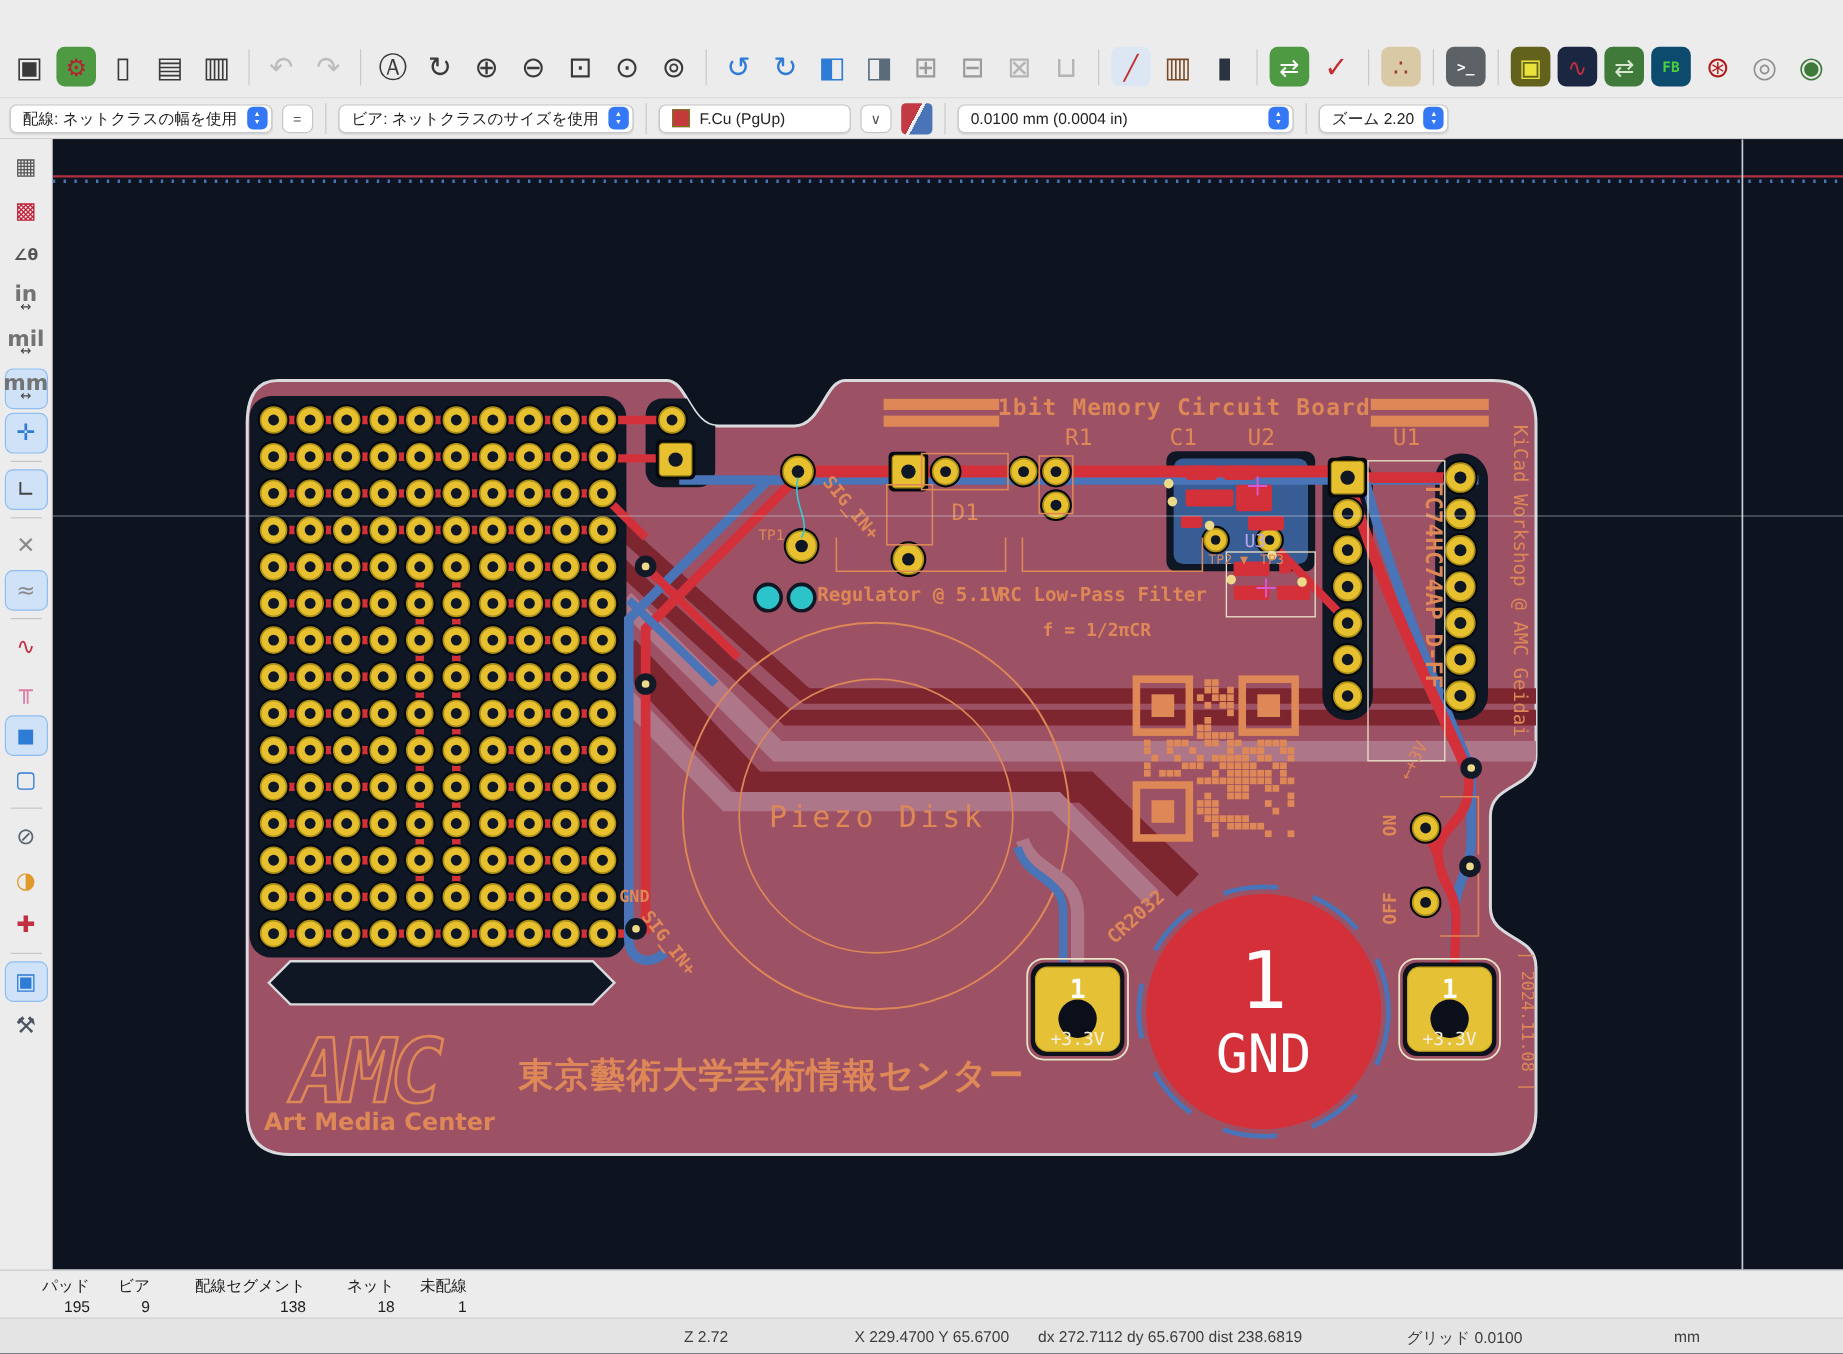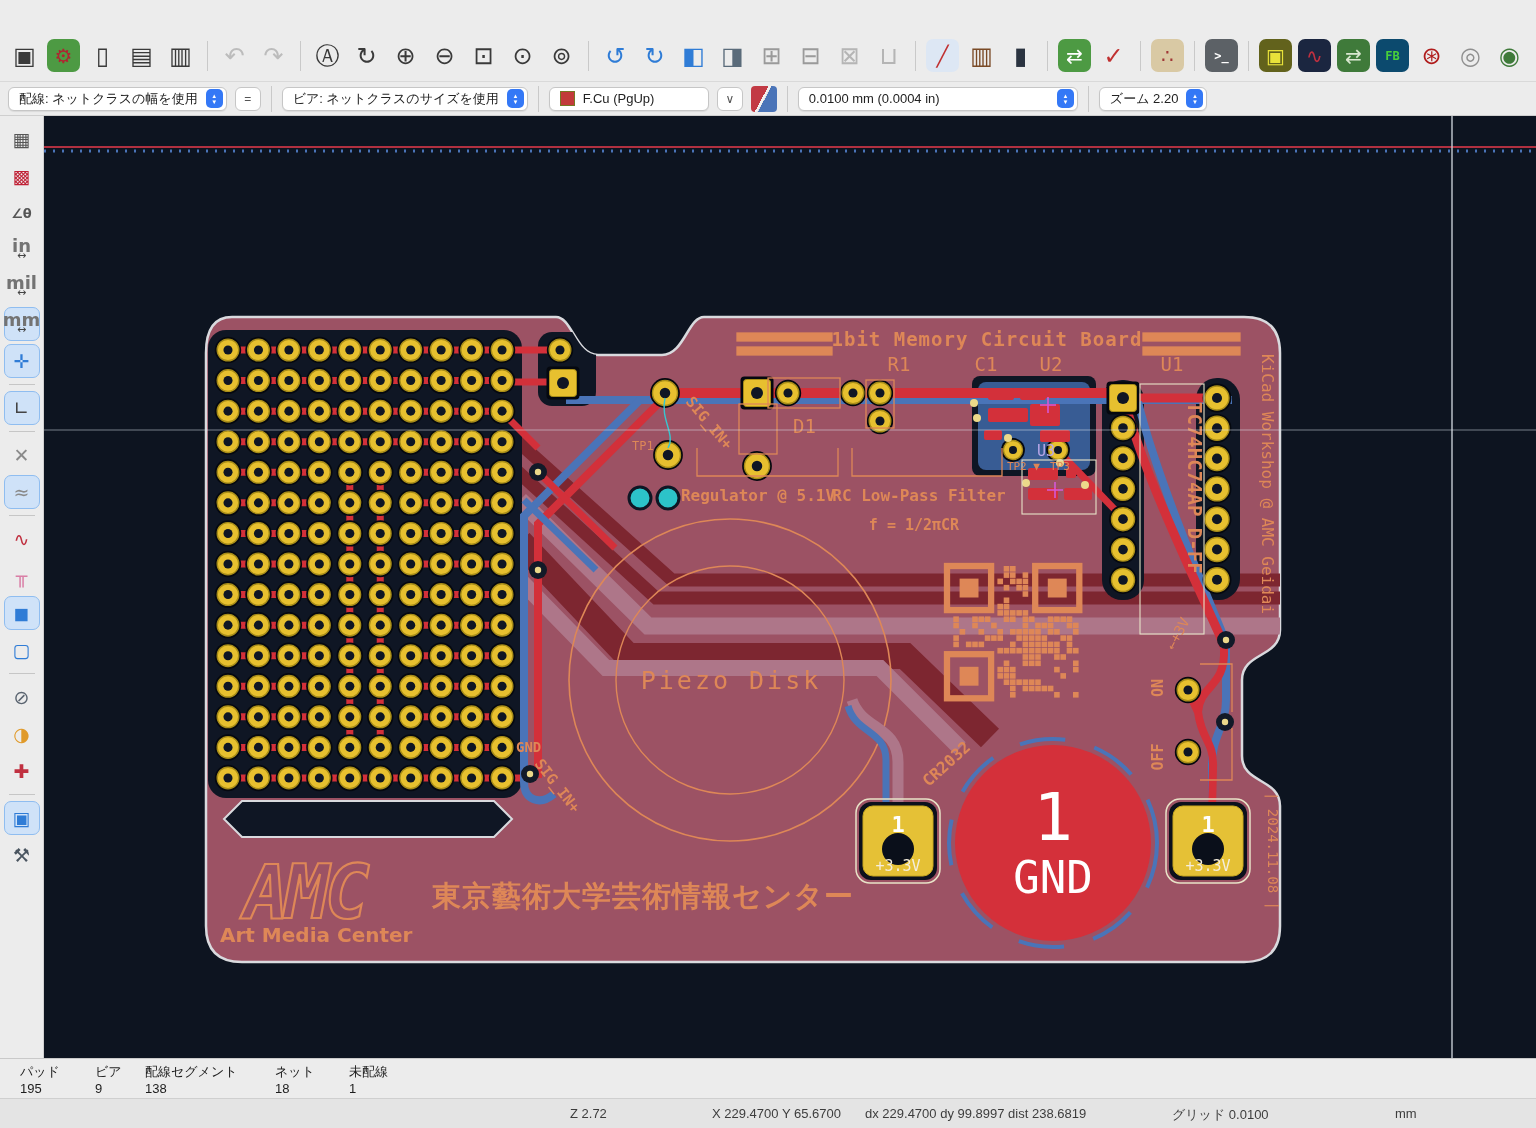--- a/index.html
+++ b/index.html
@@ -58,21 +58,21 @@
   .licon.unit b { font-size:18px; text-decoration:none; color:#737373; }
   .licon.unit i { font-style:normal; font-size:11px; color:#444; margin-top:-1px; }
   .lsep { width:26px; height:1px; background:#c6c6c6; margin:3px 0; }
 
   
   .canvas { position:absolute; left:44px; top:116px; width:1492px; height:942px; background:#0d1420; }
 
   
   .status1 { position:absolute; left:0; top:1058px; width:100%; height:40px; background:#ececec;
     border-top:1px solid #c9c9c9; display:flex; padding:4px 0 0 20px; }
-  .counter { display:flex; flex-direction:column; font-size:13px; color:#1d1d1d; line-height:17px; }
+  .counter { display:flex; flex-direction:column; font-size:13px; color:#1d1d1d; line-height:17px;align-items:flex-end; }
   .counter .lab { font-weight:normal; }
   .status2 { position:absolute; left:0; top:1098px; width:100%; height:30px; background:#e4e4e4;
     border-top:1px solid #cfcfcf; font-size:13px; color:#3d3d3d; }
   .status2 span { position:absolute; top:7px; white-space:nowrap; }
 
   svg text { font-family:"DejaVu Sans Mono","Liberation Mono",monospace; }
   svg .jp { font-family:"DejaVu Sans","Liberation Sans",sans-serif; }
 </style>
 </head>
 <body>
@@ -1067,38 +1067,38 @@
 
     <line x1="1452" y1="116" x2="1452" y2="1058" stroke="#c7ccd4" stroke-width="1.4"></line>
     <line x1="44" y1="430" x2="1536" y2="430" stroke="rgba(225,232,240,0.5)" stroke-width="1"></line>
   </svg>
 
   <div class="status1" id="status1">
       <div class="counter" style="width: 55px;">
         <span class="lab">パッド</span>
         <span>195</span>
       </div>
-      <div class="counter" style="width: 50px; margin-left: 20px;">
+      <div class="counter" style="width: 50px;">
         <span class="lab">ビア</span>
         <span>9</span>
       </div>
       <div class="counter" style="width: 130px;">
         <span class="lab">配線セグメント</span>
         <span>138</span>
       </div>
       <div class="counter" style="width: 74px;">
         <span class="lab">ネット</span>
         <span>18</span>
       </div>
       <div class="counter" style="width: 60px;">
         <span class="lab">未配線</span>
         <span>1</span>
       </div>
     </div>
 
   <div class="status2">
     <span style="left:570px">Z 2.72</span>
     <span style="left:712px">X 229.4700  Y 65.6700</span>
-    <span style="left:865px">dx 229.4700  dy 99.8997  dist 238.6819</span>
+    <span style="left:865px">dx 272.7112  dy 65.6700  dist 238.6819</span>
     <span style="left:1172px">グリッド 0.0100</span>
     <span style="left:1395px">mm</span>
   </div>
 </div>
 
 </body></html>

